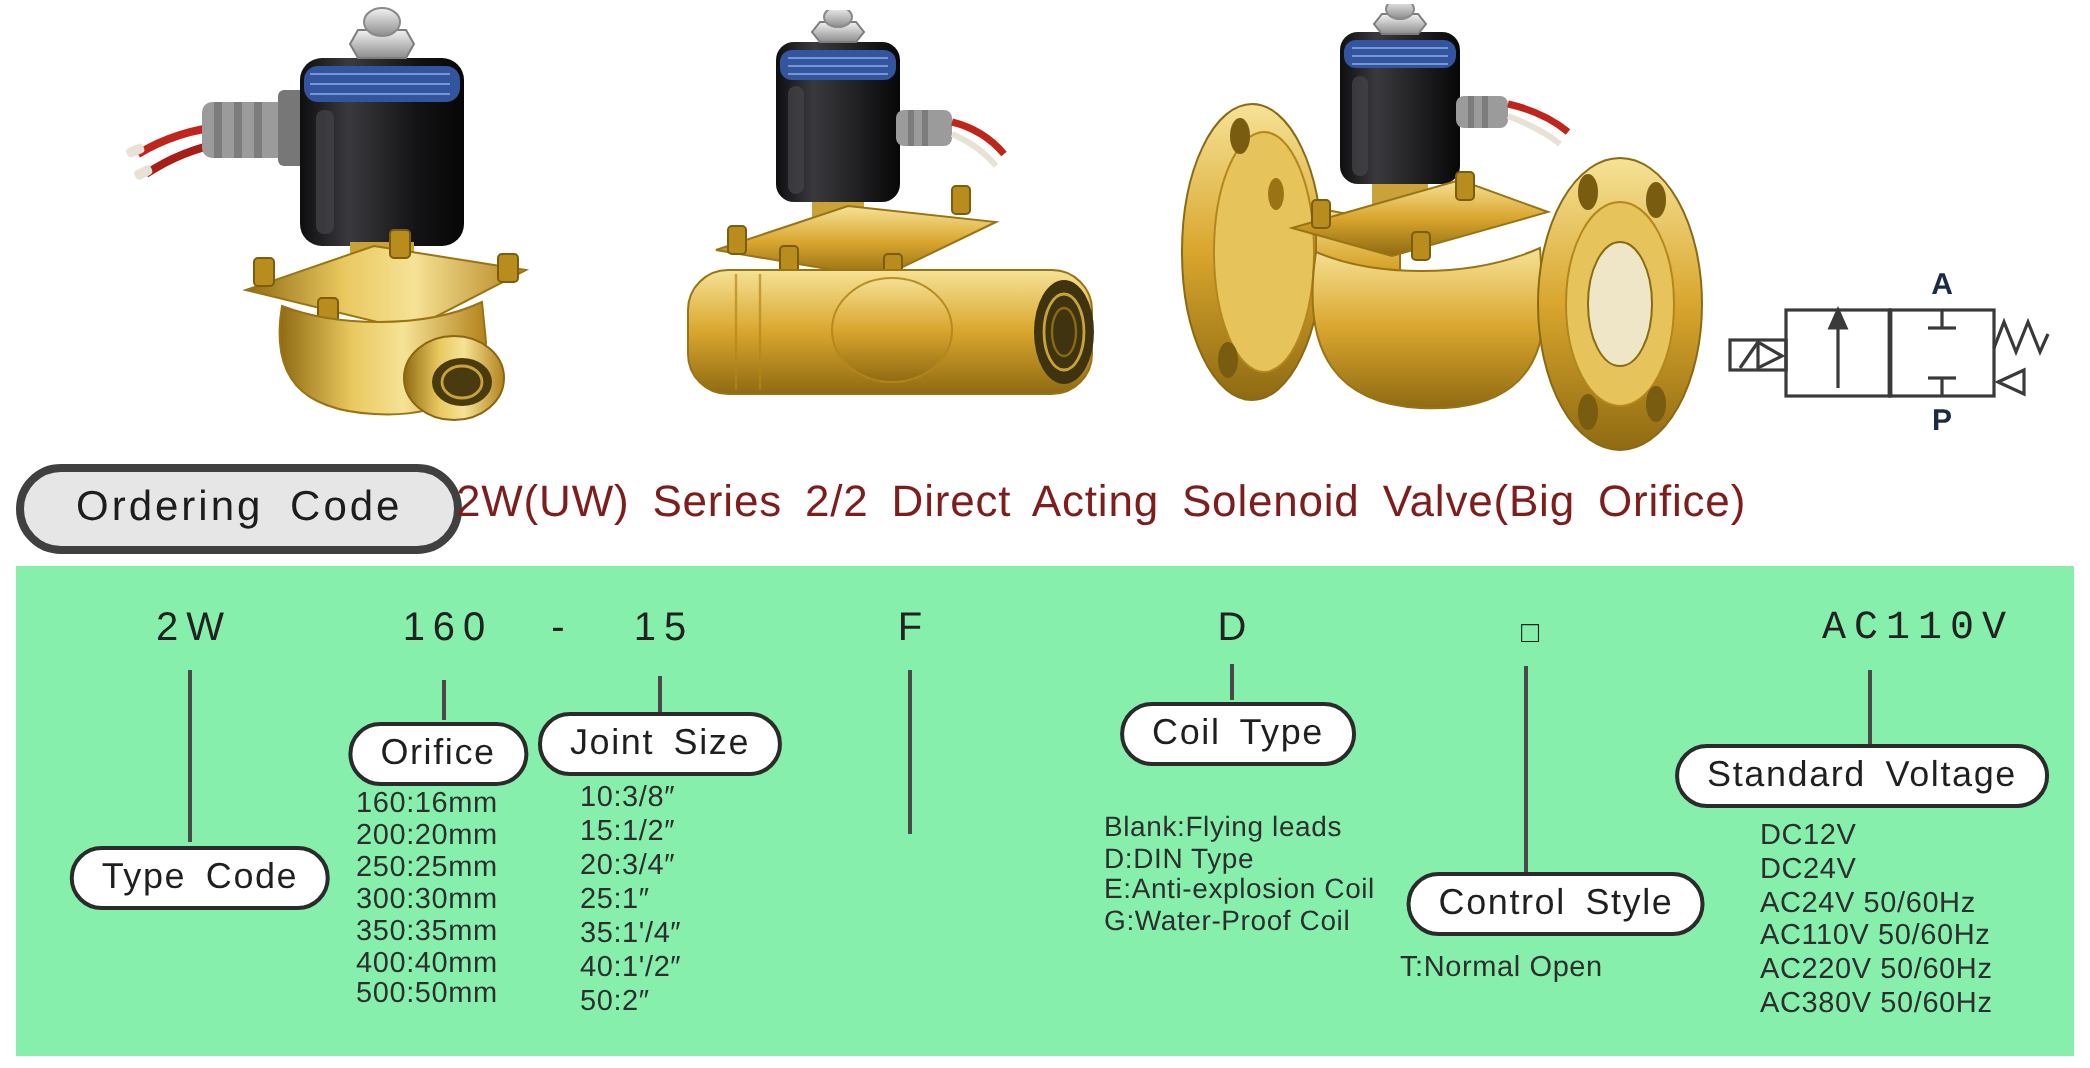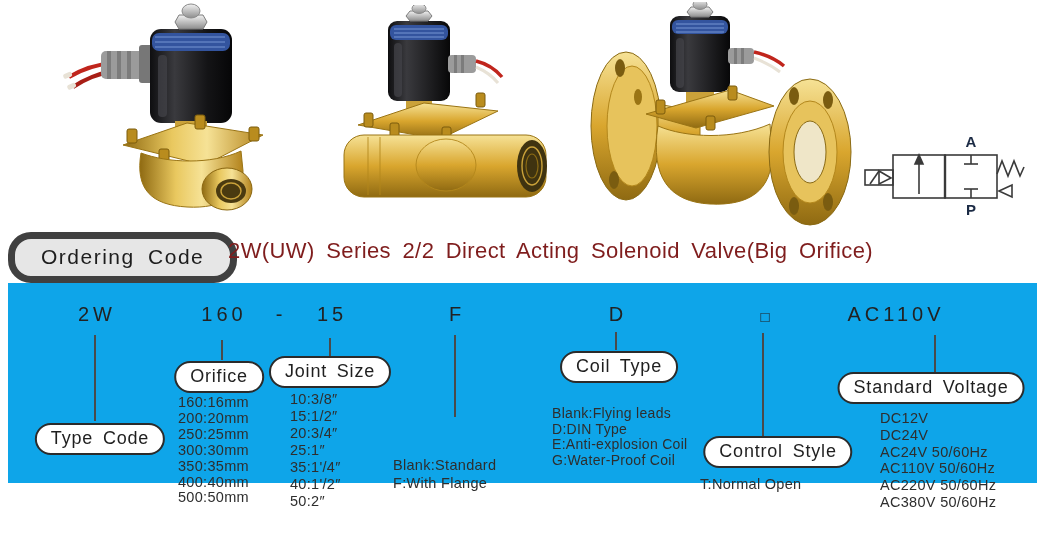--- a/index.html
+++ b/index.html
@@ -5,35 +5,35 @@
   html,body{margin:0;padding:0;background:#ffffff;}
   .stage{position:relative;width:1045px;height:534px;background:#ffffff;
          font-family:"Liberation Sans",sans-serif;color:#2b2b2b;overflow:hidden;}
   .ph{position:absolute;}
   .ph1{left:55px;top:3px;}
   .ph2{left:328px;top:5px;}
   .ph3{left:578px;top:2px;}
   .schem{left:853px;top:118px;}
 
   
-  .badge{position:absolute;left:8px;top:232px;border:7px solid #404040;border-radius:23px;
+  .badge{position:absolute;left:8px;top:232px;border:4px solid #404040;border-radius:23px;
          background:#e6e6e6;padding:6px 26px 7px;font-size:21px;letter-spacing:1.5px;
          word-spacing:6px;color:#1d1d1d;white-space:nowrap;}
   .title{position:absolute;left:228px;top:238px;font-size:22px;letter-spacing:0.4px;
          word-spacing:5px;color:#7f1d1d;white-space:nowrap;}
 
   
-  .panel{position:absolute;left:8px;top:283px;width:1029px;height:200px;background:#0ea5e9;}
+  .panel{position:absolute;left:8px;top:283px;width:1029px;height:245px;background:#86efac;}
 
   .code{position:absolute;top:20px;transform:translateX(-50%);font-size:20px;
         letter-spacing:4px;color:#222;white-space:nowrap;}
   .c-type{left:89px;} .c-orifice{left:216px;} .c-dash{left:271px;letter-spacing:0;}
   .c-joint{left:324px;} .c-mount{left:449px;} .c-coil{left:610px;}
   .c-ctrl{left:757px;top:25px;font-size:15px;letter-spacing:0;}
-  .c-volt{left:888px;}
+  .c-volt{left:951px;font-family:Liberation Mono, monospace;}
 
   .vl{position:absolute;width:1.5px;background:#4a4a4a;}
   .vl-type{left:86px;top:52px;height:86px;}
   .vl-orifice{left:213px;top:57px;height:20px;}
   .vl-joint{left:321px;top:55px;height:18px;}
   .vl-mount{left:446px;top:52px;height:82px;}
   .vl-coil{left:607px;top:49px;height:18px;}
   .vl-ctrl{left:754px;top:50px;height:104px;}
   .vl-volt{left:926px;top:52px;height:40px;}
 
@@ -303,24 +303,20 @@
       </div>
     <div class="opts op-joint">
         <div>10:3/8″</div>
         <div>15:1/2″</div>
         <div>20:3/4″</div>
         <div>25:1″</div>
         <div>35:1'/4″</div>
         <div>40:1'/2″</div>
         <div>50:2″</div>
       </div>
-    <div class="opts op-mount">
-        <div>Blank:Standard</div>
-        <div>F:With Flange</div>
-      </div>
     <div class="opts op-coil">
         <div>Blank:Flying leads</div>
         <div>D:DIN Type</div>
         <div>E:Anti-explosion Coil</div>
         <div>G:Water-Proof Coil</div>
       </div>
     <div class="opts op-ctrl">
         <div>T:Normal Open</div>
       </div>
     <div class="opts op-volt">

